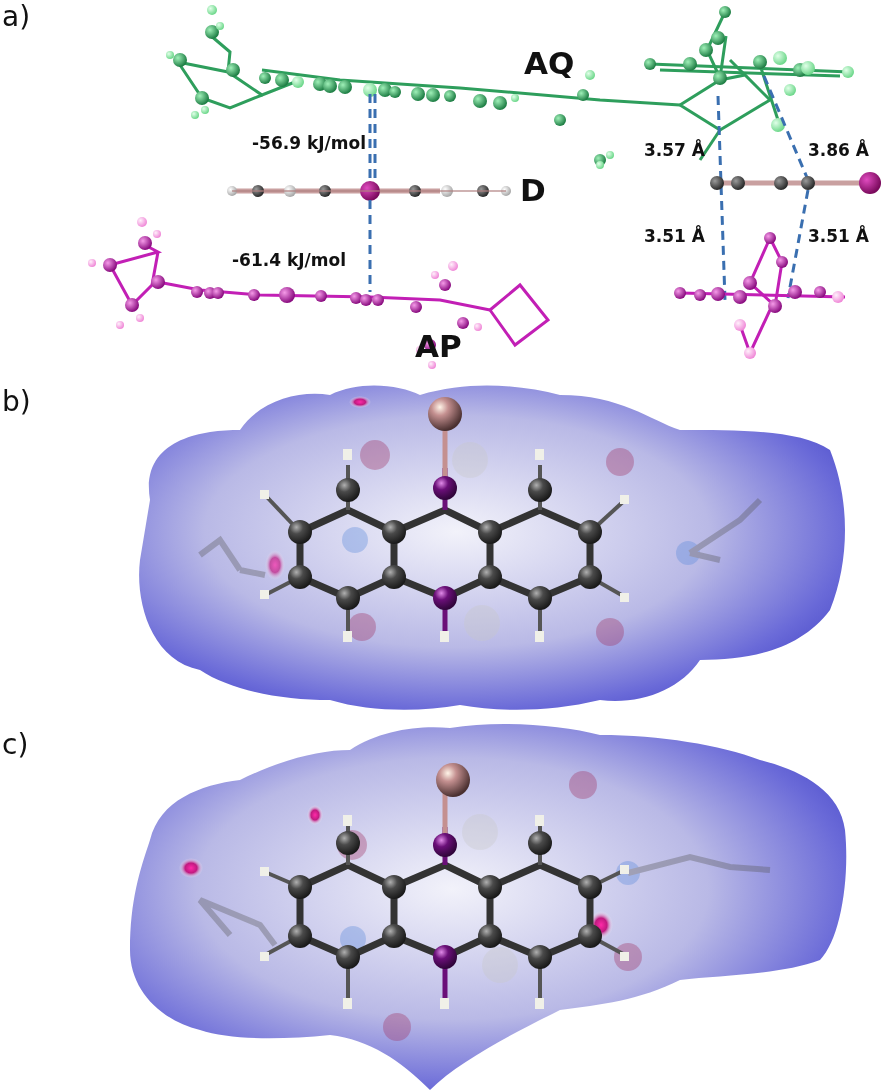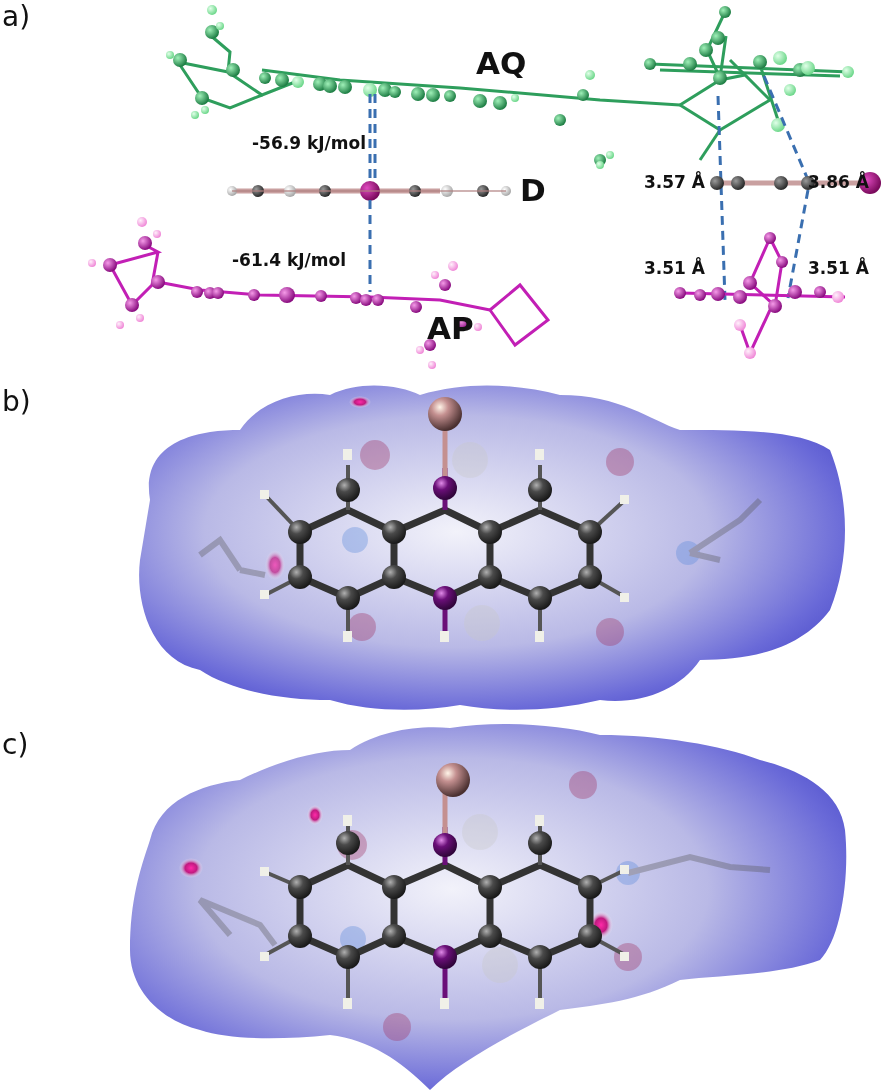--- a/index.html
+++ b/index.html
@@ -2,21 +2,21 @@
 <html><head>
   <meta charset="utf-8">
   <style>
     html, body { margin: 0; padding: 0; background: #ffffff; }
     body { width: 887px; height: 1092px; position: relative; overflow: hidden;
            font-family: "DejaVu Sans", "Liberation Sans", sans-serif; }
     .panel-label { position: absolute; font-size: 28px; color: #111; font-family: "DejaVu Sans", sans-serif; }
     .txt { position: absolute; font-weight: bold; color: #111; white-space: nowrap; }
     .energy { font-size: 17px; font-family: "DejaVu Sans", sans-serif; }
     .mol-label { font-size: 31px; font-family: "DejaVu Sans", sans-serif; }
-    .dist { font-size: 17px; font-family: "DejaVu Sans", sans-serif; margin-top: 32px; }
+    .dist { font-size: 17px; font-family: "DejaVu Sans", sans-serif; }
     svg { position: absolute; left: 0; top: 0; }
   </style>
 </head>
 <body>
 
 <div class="panel-label" style="left:2px; top:0px;">a)</div>
 <div class="panel-label" style="left:2px; top:385px;">b)</div>
 <div class="panel-label" style="left:2px; top:728px;">c)</div>
 
 <svg width="887" height="370" viewBox="0 0 887 370">
@@ -200,23 +200,23 @@
     <circle cx="740" cy="297" r="7" fill="url(#gM)"></circle>
     <circle cx="775" cy="306" r="7" fill="url(#gM)"></circle>
     <circle cx="795" cy="292" r="7" fill="url(#gM)"></circle>
     <circle cx="820" cy="292" r="6" fill="url(#gM)"></circle>
     <circle cx="838" cy="297" r="6" fill="url(#gMl)"></circle>
     <circle cx="740" cy="325" r="6" fill="url(#gMl)"></circle>
     <circle cx="750" cy="353" r="6" fill="url(#gMl)"></circle>
   </g>
 </svg>
 
-<div class="txt mol-label" style="left:476px; top:45px;">AQ</div>
+<div class="txt mol-label" style="left:524px; top:45px;">AQ</div>
 <div class="txt mol-label" style="left:520px; top:172px;">D</div>
-<div class="txt mol-label" style="left:415px; top:310px;margin-left:12px;">AP</div>
+<div class="txt mol-label" style="left:415px; top:328px;">AP</div>
 <div class="txt energy" style="left:236px; top:133px;margin-left:16px;">-56.9 kJ/mol</div>
 <div class="txt energy" style="left:232px; top:250px;">-61.4 kJ/mol</div>
 <div class="txt dist" style="left:644px; top:140px;">3.57 Å</div>
 <div class="txt dist" style="left:808px; top:140px;">3.86 Å</div>
 <div class="txt dist" style="left:644px; top:226px;">3.51 Å</div>
 <div class="txt dist" style="left:808px; top:226px;">3.51 Å</div>
 
 <svg width="887" height="1092" viewBox="0 0 887 1092">
   <defs>
     <radialGradient id="surf" cx="45%" cy="45%" r="65%">

